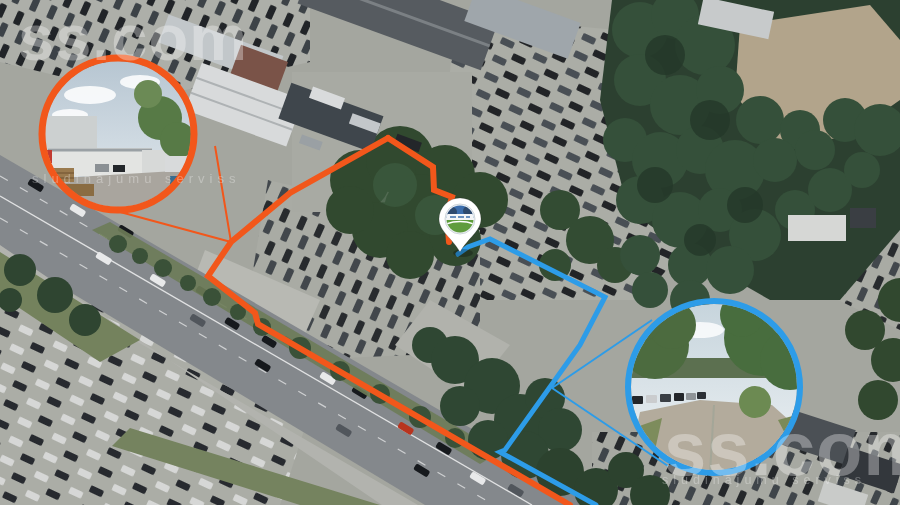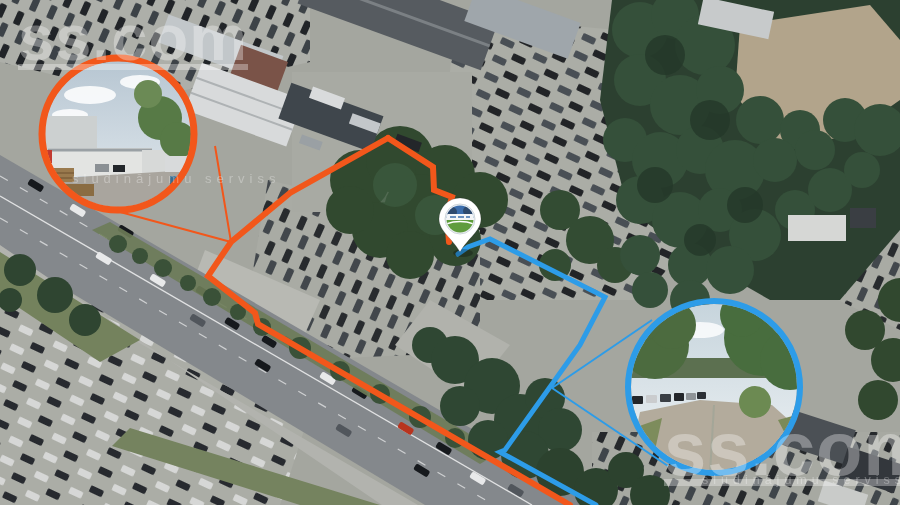--- a/index.html
+++ b/index.html
@@ -9,23 +9,23 @@
   }
   .stage svg{position:absolute;left:0;top:0;}
   
   .ring-orange{fill:none;stroke:#F2571B;stroke-width:7;}
   .ring-blue{fill:none;stroke:#2D9CE8;stroke-width:6;}
   .path-orange{fill:none;stroke:#F2571B;stroke-width:6;stroke-linejoin:miter;stroke-linecap:round;}
   .path-blue{fill:none;stroke:#2D9CE8;stroke-width:5;stroke-linejoin:miter;stroke-linecap:round;}
   .leader-orange{fill:none;stroke:#F2571B;stroke-width:2;}
   .leader-blue{fill:none;stroke:#2D9CE8;stroke-width:2;}
   
-  .wm{position:absolute;color:rgba(255,255,255,0.33);pointer-events:none;text-decoration:underline;}
+  .wm{position:absolute;color:rgba(255,255,255,0.33);pointer-events:none;}
   .wm .brand{font-weight:bold;line-height:1;letter-spacing:1px;}
-  .wm .tagline{font-weight:normal;color:rgba(255,255,255,0.30);white-space:nowrap;margin-left:40px;}
+  .wm .tagline{font-weight:normal;color:rgba(255,255,255,0.30);white-space:nowrap;}
   .wm-tl{left:18px;top:5px;}
   .wm-tl .brand{font-size:65px;}
   .wm-tl .tagline{position:absolute;left:14px;top:166px;font-size:13px;letter-spacing:5px;}
   .wm-br{left:664px;top:411px;}
   .wm-br .brand{font-size:76px;}
   .wm-br .tagline{position:absolute;left:-2px;top:62px;font-size:12.5px;letter-spacing:5px;}
 </style>
 </head>
 <body>
 

